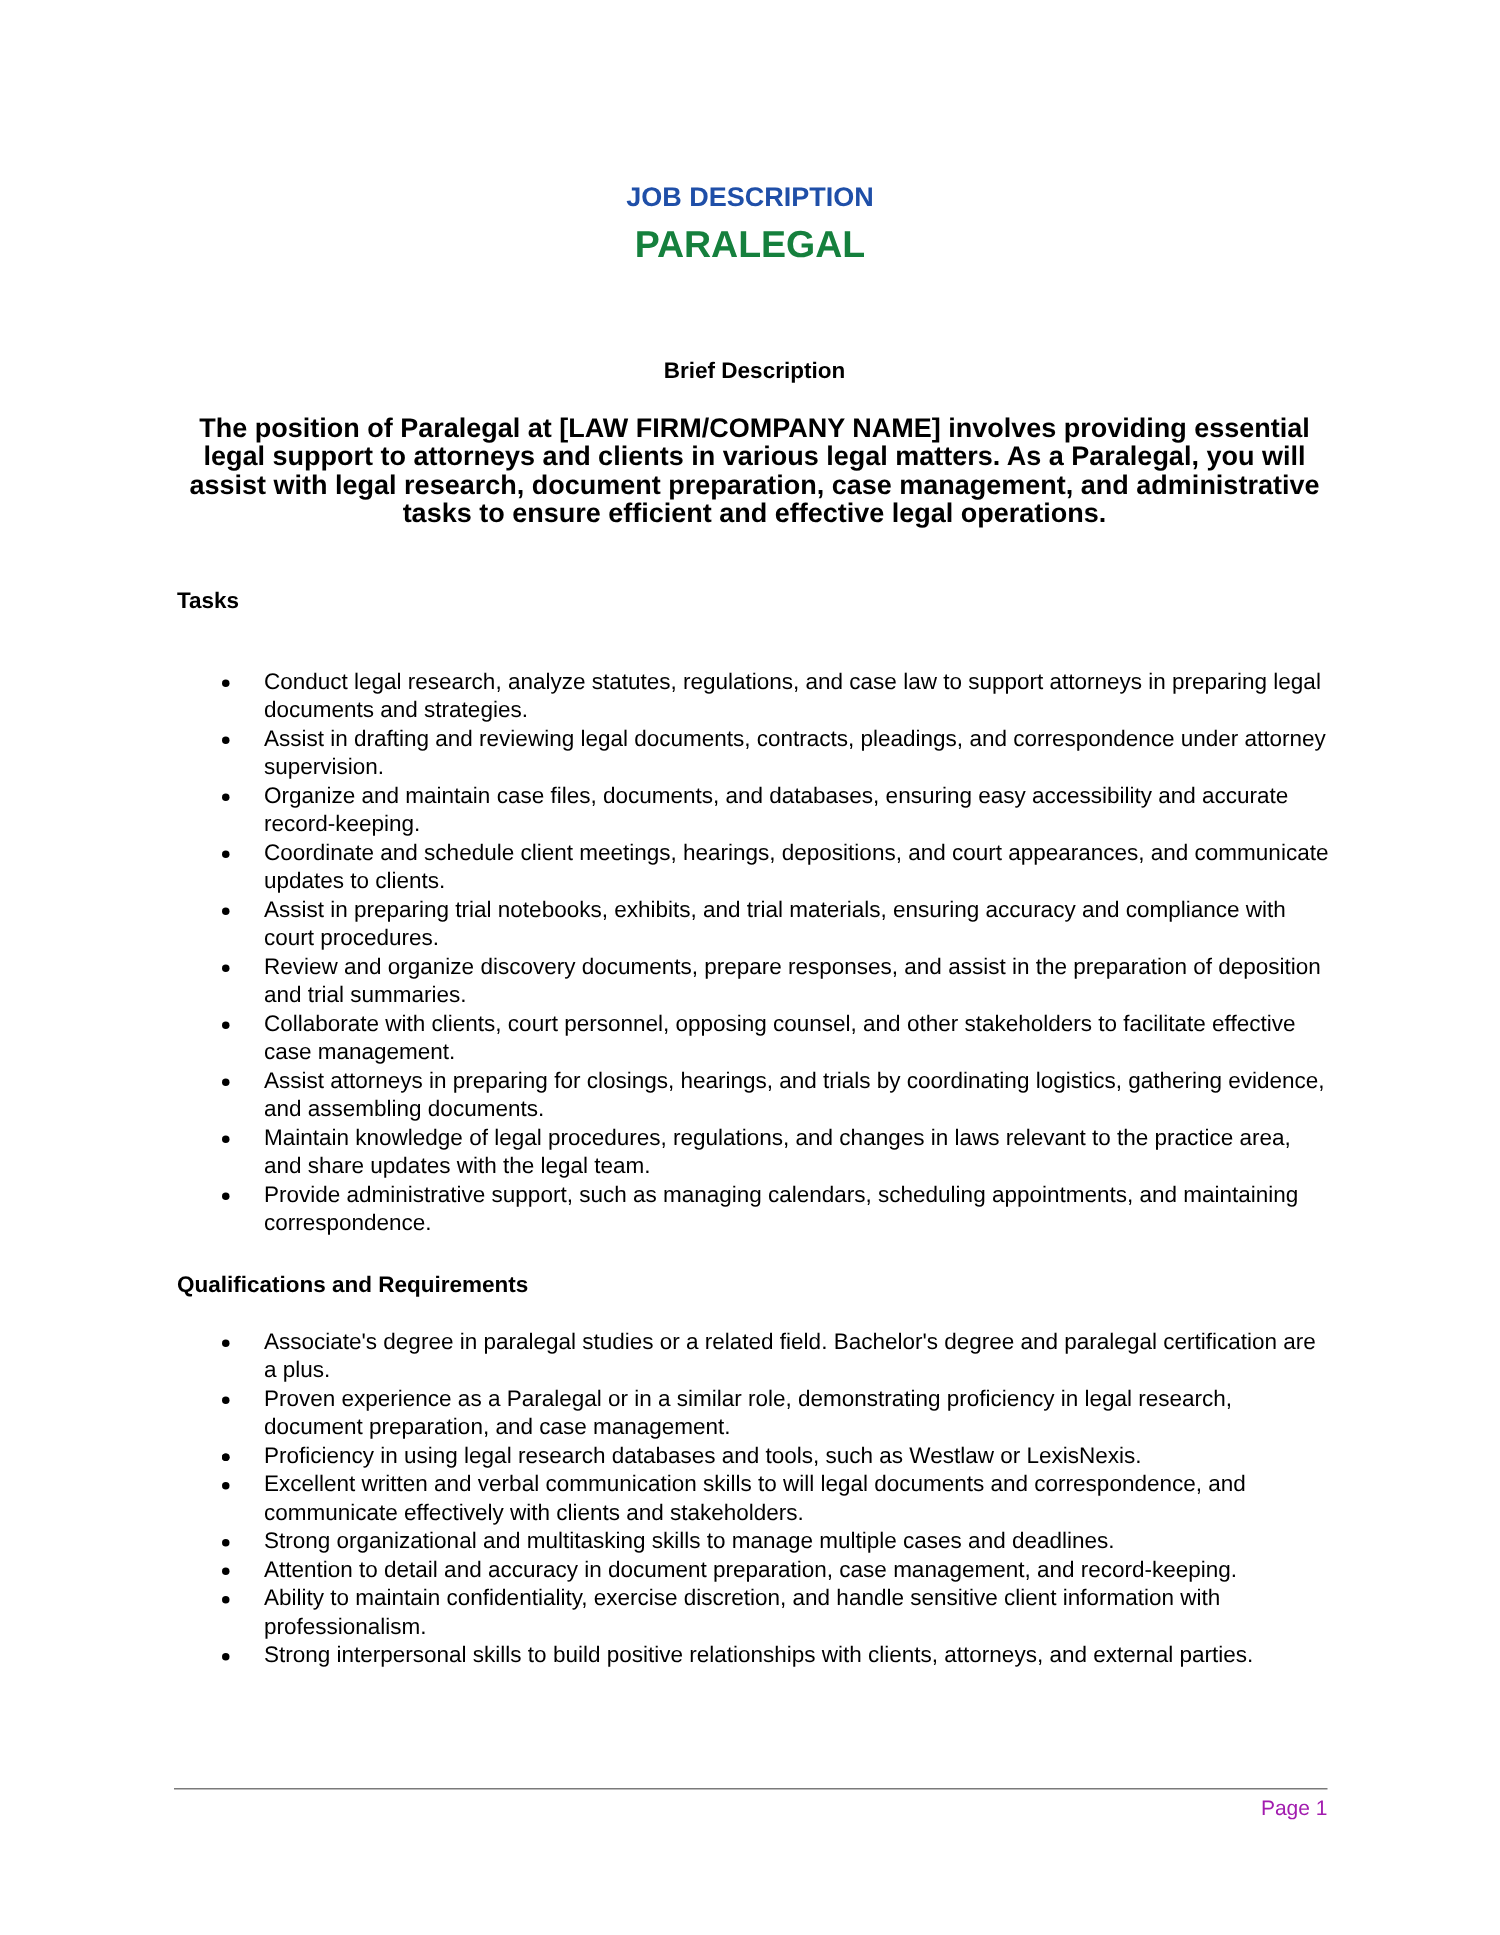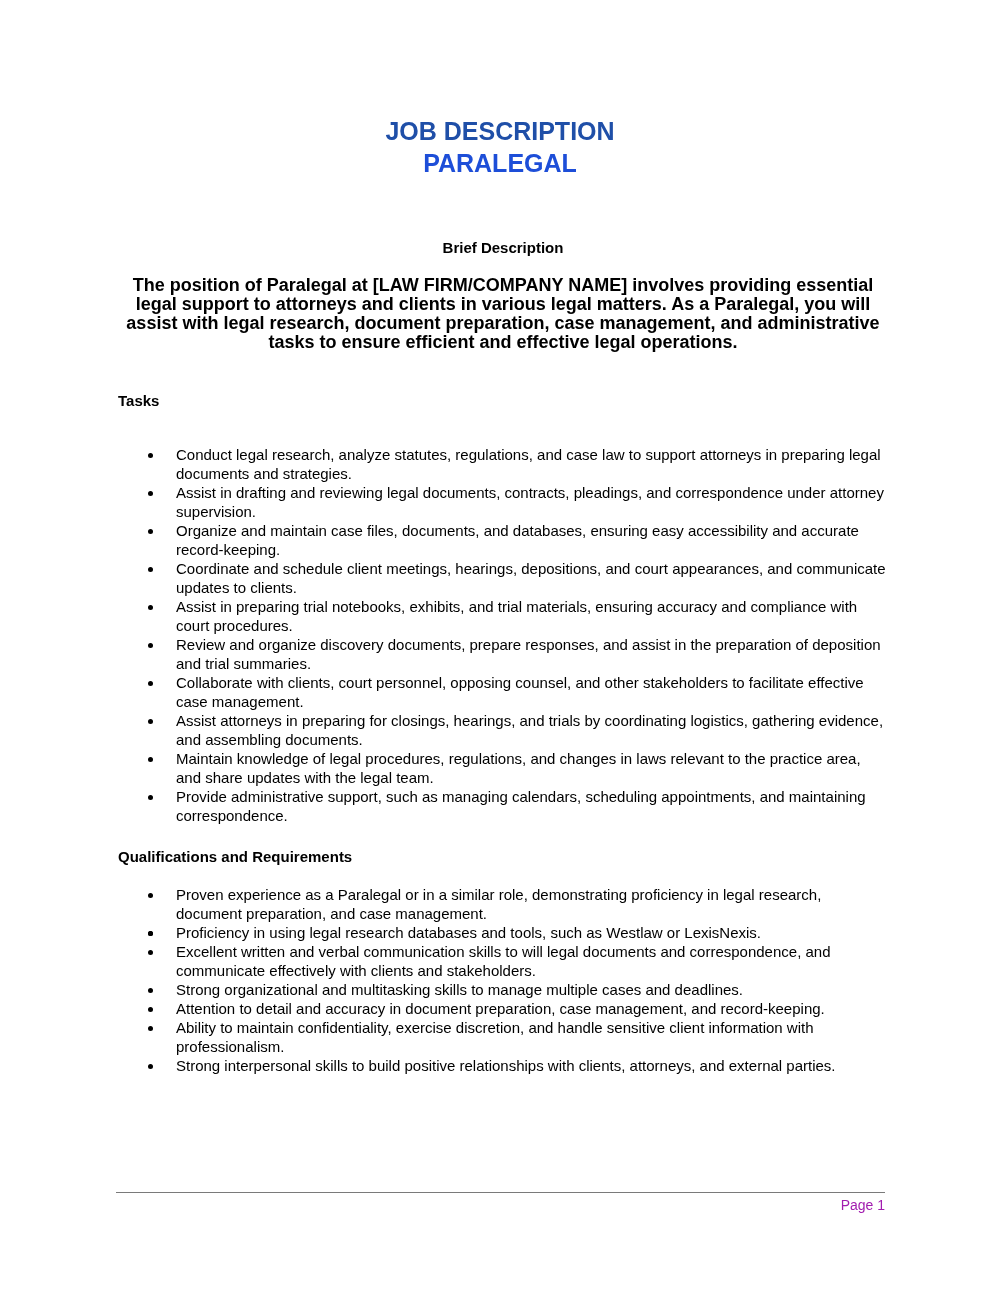--- a/index.html
+++ b/index.html
@@ -3,24 +3,24 @@
   <meta charset="utf-8">
   <style>
     html, body { margin: 0; padding: 0; background: #ffffff; }
     body {
       width: 1000px; height: 1290px; position: relative; overflow: hidden;
       font-family: "Liberation Sans", sans-serif; color: #000;
     }
     .page { position: absolute; left: 0; top: 0; width: 1000px; height: 1290px; }
     .title-block { position: absolute; left: 0; top: 115px; width: 1000px; text-align: center; }
     .title-main {
-      font-weight: bold; font-size: 25px; line-height: 32px; color: #1f4fa8; letter-spacing: 0px;
+      font-weight: bold; font-size: 18px; line-height: 32px; color: #1f4fa8; letter-spacing: 0px;
     }
     .title-sub {
-      font-weight: bold; font-size: 25px; line-height: 32px; color: #1d4ed8;
+      font-weight: bold; font-size: 25px; line-height: 32px; color: #15803d;
     }
     .section { position: absolute; left: 118px; width: 770px; }
     .heading { font-weight: bold; font-size: 15px; line-height: 19px; margin: 0; }
     .para { font-size: 18px; line-height: 19px; margin: 0; font-weight: bold; }
     ul.bullets { list-style: none; margin: 0; padding: 0; }
     ul.bullets li {
       position: relative; padding-left: 58px; font-size: 15px; line-height: 19px; margin: 0;
     }
     ul.bullets li .dot {
       position: absolute; left: 30px; top: 8px; width: 5px; height: 5px; border-radius: 50%; background: #000;
@@ -55,20 +55,21 @@
       <li><span class="dot"></span><span>Collaborate with clients, court personnel, opposing counsel, and other stakeholders to facilitate effective case management.</span></li>
       <li><span class="dot"></span><span>Assist attorneys in preparing for closings, hearings, and trials by coordinating logistics, gathering evidence, and assembling documents.</span></li>
       <li><span class="dot"></span><span>Maintain knowledge of legal procedures, regulations, and changes in laws relevant to the practice area, and share updates with the legal team.</span></li>
       <li><span class="dot"></span><span>Provide administrative support, such as managing calendars, scheduling appointments, and maintaining correspondence.</span></li>
     </ul>
   </div>
 
   <div class="section" style="top:847px;">
     <p class="heading">Qualifications and Requirements</p>
     <ul class="bullets" style="margin-top:19px;">
+      <li><span class="dot"></span><span>Associate's degree in paralegal studies or a related field. Bachelor's degree and paralegal certification are a plus.</span></li>
       <li><span class="dot"></span><span>Proven experience as a Paralegal or in a similar role, demonstrating proficiency in legal research, document preparation, and case management.</span></li>
       <li><span class="dot"></span></li>
       <li><span class="dot"></span><span>Proficiency in using legal research databases and tools, such as Westlaw or LexisNexis.</span></li>
       <li><span class="dot"></span><span>Excellent written and verbal communication skills to will legal documents and correspondence, and communicate effectively with clients and stakeholders.</span></li>
       <li><span class="dot"></span><span>Strong organizational and multitasking skills to manage multiple cases and deadlines.</span></li>
       <li><span class="dot"></span><span>Attention to detail and accuracy in document preparation, case management, and record-keeping.</span></li>
       <li><span class="dot"></span><span>Ability to maintain confidentiality, exercise discretion, and handle sensitive client information with professionalism.</span></li>
       <li><span class="dot"></span><span>Strong interpersonal skills to build positive relationships with clients, attorneys, and external parties.</span></li>
     </ul>
   </div>

